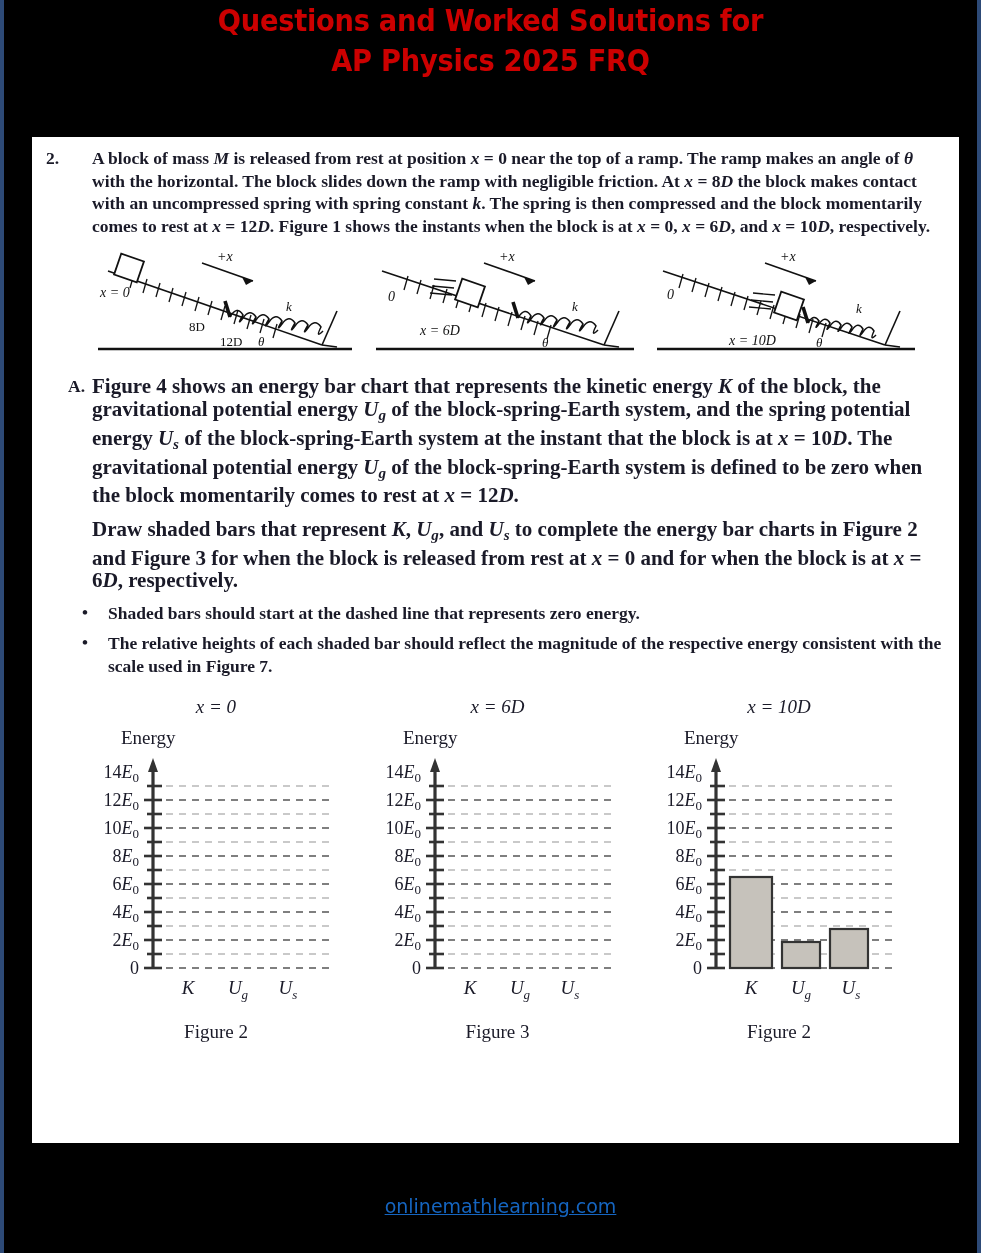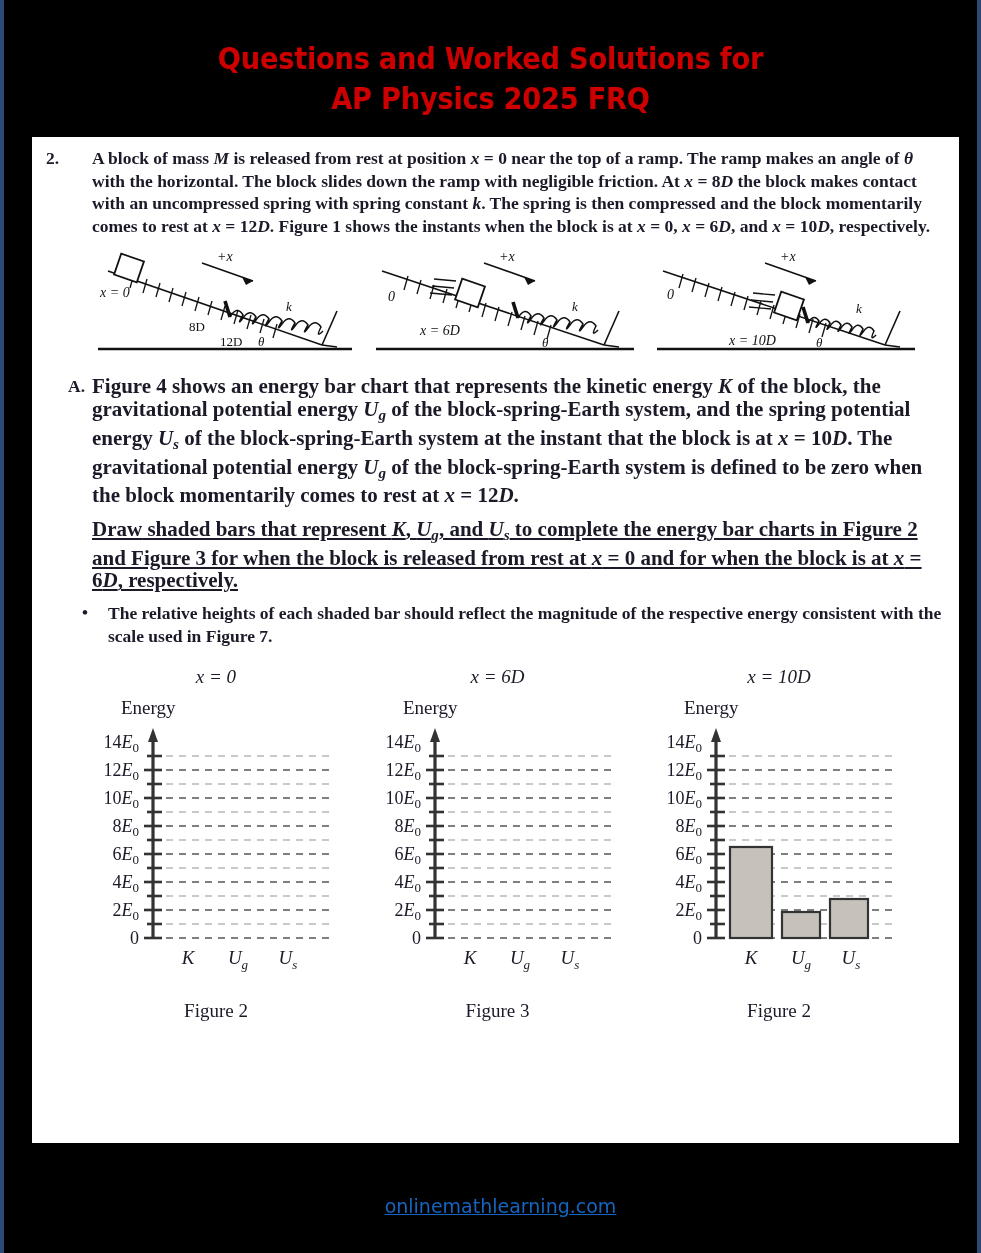--- a/index.html
+++ b/index.html
@@ -10,21 +10,20 @@
     border-right:4px solid #2d4a77;
     box-sizing:border-box;
     font-family:"Liberation Serif", serif;
     overflow:hidden;
     position:relative;
   }
 
   
   .title-block{
     text-align:center;
-    padding-top:38px;
   }
   .title-line{
     color:#cc0000;
     font-family:"DejaVu Sans", sans-serif;
     font-weight:bold;
     font-size:31px;
     line-height:40px;
     letter-spacing:-0.3px;
     transform:scaleX(0.88);
     transform-origin:center;
@@ -59,21 +58,21 @@
 
   .ablock{display:flex;align-items:flex-start;margin-top:14px;padding-left:22px;}
   .anum{
     font-weight:bold;font-size:17.5px;line-height:22.6px;
     width:24px;flex:0 0 24px;color:#1a1a28;
   }
   .abody{
     font-weight:bold;font-size:21px;line-height:22.6px;
     color:#1a1a28;flex:1;
   }
-  .para2{margin-top:11px;text-decoration:underline;}
+  .para2{margin-top:11px;}
 
   ul.rules{
     list-style:none;
     margin:10px 0 0 0;
     padding:0 0 0 36px;
   }
   ul.rules li{
     position:relative;
     font-weight:bold;font-size:17.5px;line-height:23px;
     color:#1a1a28;
@@ -113,21 +112,21 @@
   .chart-heading{
     font-size:19px;
     font-style:italic;
     color:#1a1a28;
     margin-bottom:10px;
     height:22px;
   }
   .chart-caption{
     font-size:19px;
     color:#1a1a28;
-    margin-top:12px;
+    margin-top:3px;
   }
   .chart-svg{display:block;margin:0 auto;}
 
   
   .footer{
     position:absolute;
     left:0;right:0;bottom:36px;
     text-align:center;
     padding-left:20px;
   }
@@ -290,20 +289,21 @@
 
   <div class="ablock">
     <div class="anum">A.</div>
     <div class="abody">
       <div>Figure 4 shows an energy bar chart that represents the kinetic energy <i>K</i> of the block, the gravitational potential energy <i>U<sub class="ital">g</sub></i> of the block-spring-Earth system, and the spring potential energy <i>U<sub class="ital">s</sub></i> of the block-spring-Earth system at the instant that the block is at <i>x</i>&nbsp;= 10<i>D</i>. The gravitational potential energy <i>U<sub class="ital">g</sub></i> of the block-spring-Earth system is defined to be zero when the block momentarily comes to rest at <i>x</i>&nbsp;= 12<i>D</i>.</div>
       <div class="para2"><b>Draw</b> shaded bars that represent <i>K</i>, <i>U<sub class="ital">g</sub></i>, and <i>U<sub class="ital">s</sub></i> to complete the energy bar charts in Figure 2 and Figure 3 for when the block is released from rest at <i>x</i>&nbsp;= 0 and for when the block is at <i>x</i>&nbsp;= 6<i>D</i>, respectively.</div>
     </div>
   </div>
 
   <ul class="rules">
+    <li>Shaded bars should start at the dashed line that represents zero energy.</li>
     <li>The relative heights of each shaded bar should reflect the magnitude of the respective energy consistent with the scale used in Figure 7.</li>
   </ul>
 
   <div class="charts">
 
     <div class="chart-col">
       <div class="chart-heading">x = 0</div>
       <svg class="chart-svg" width="250" height="290" viewBox="0 0 250 290">
         <text x="30" y="16" font-family="'Liberation Serif',serif" font-size="19" fill="#1a1a28">Energy</text>
 

